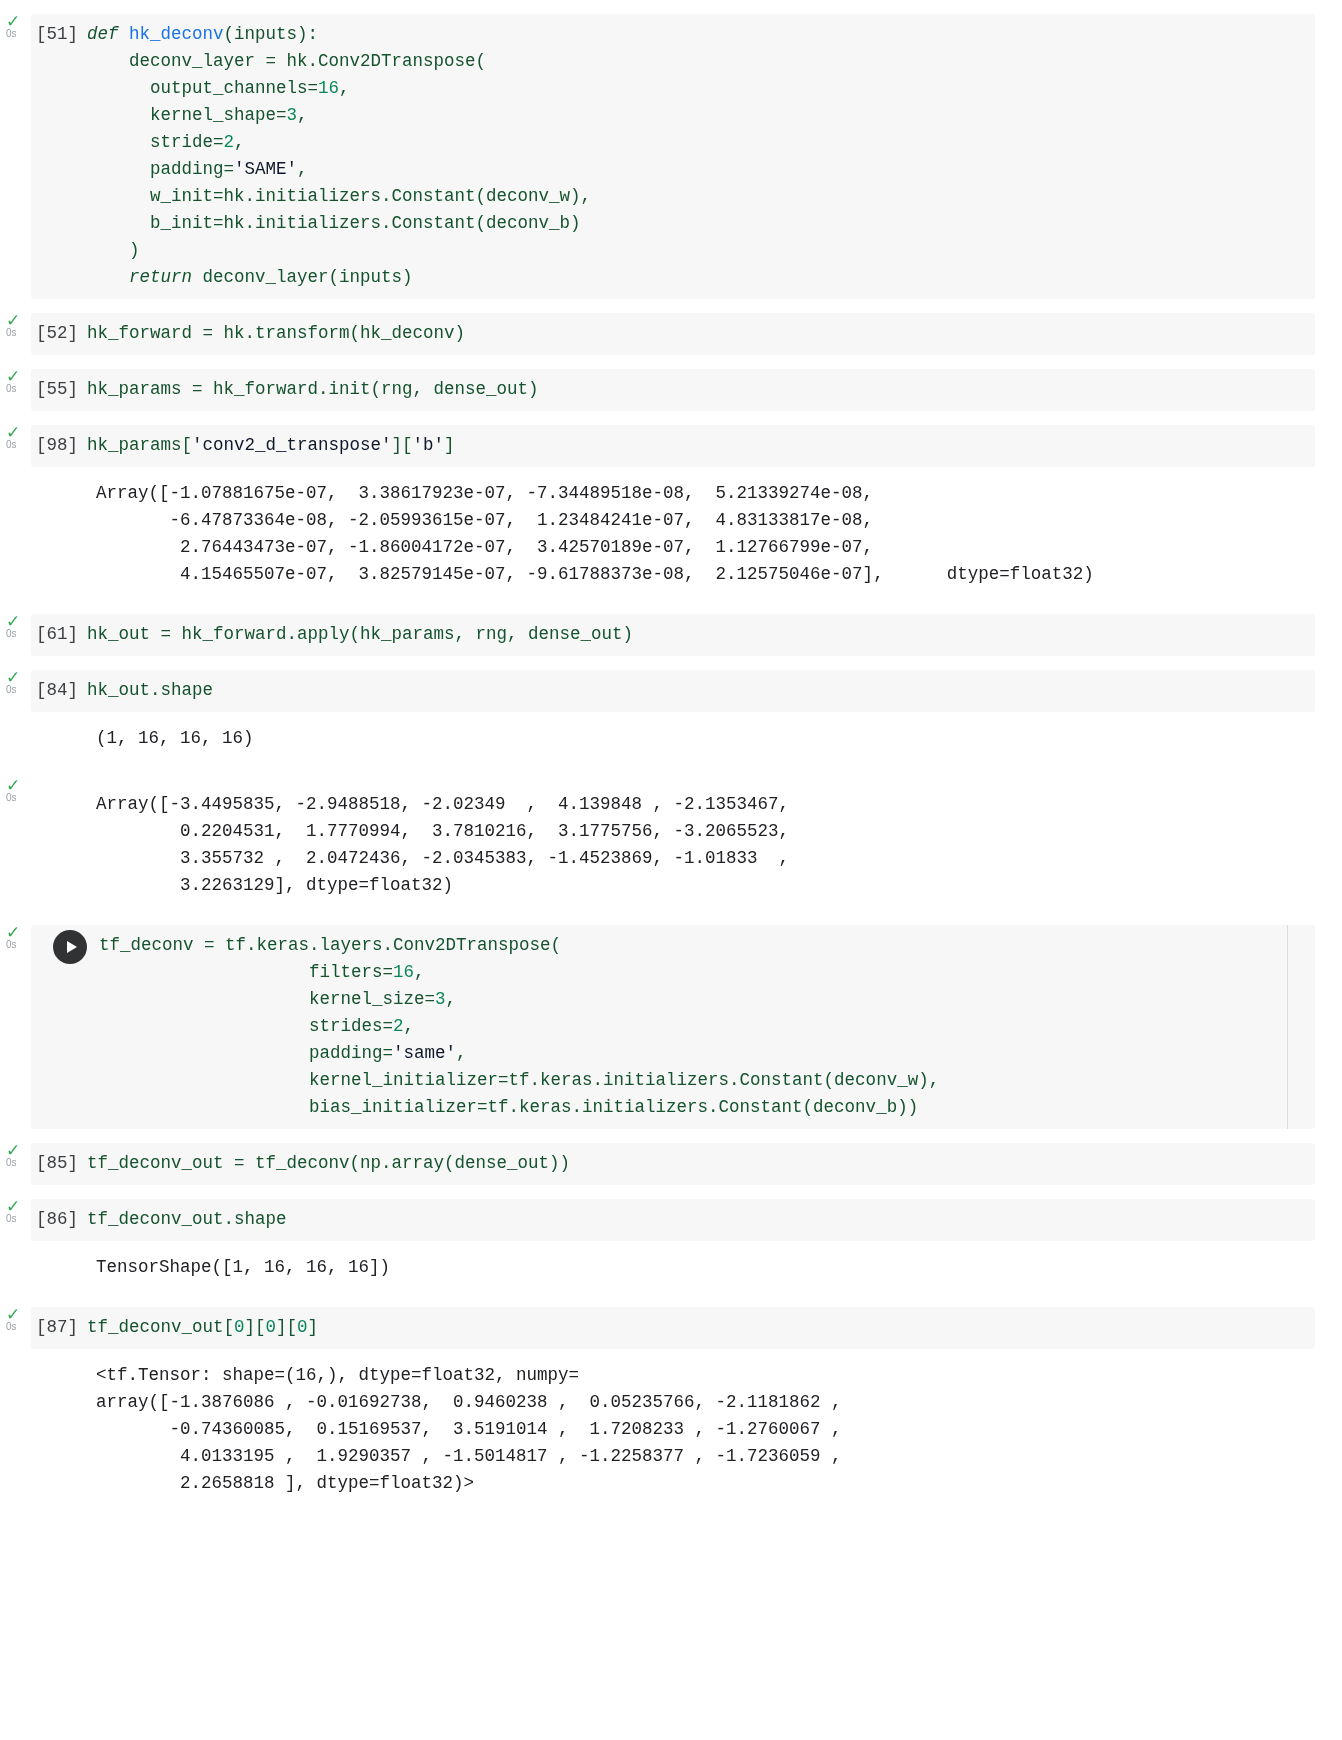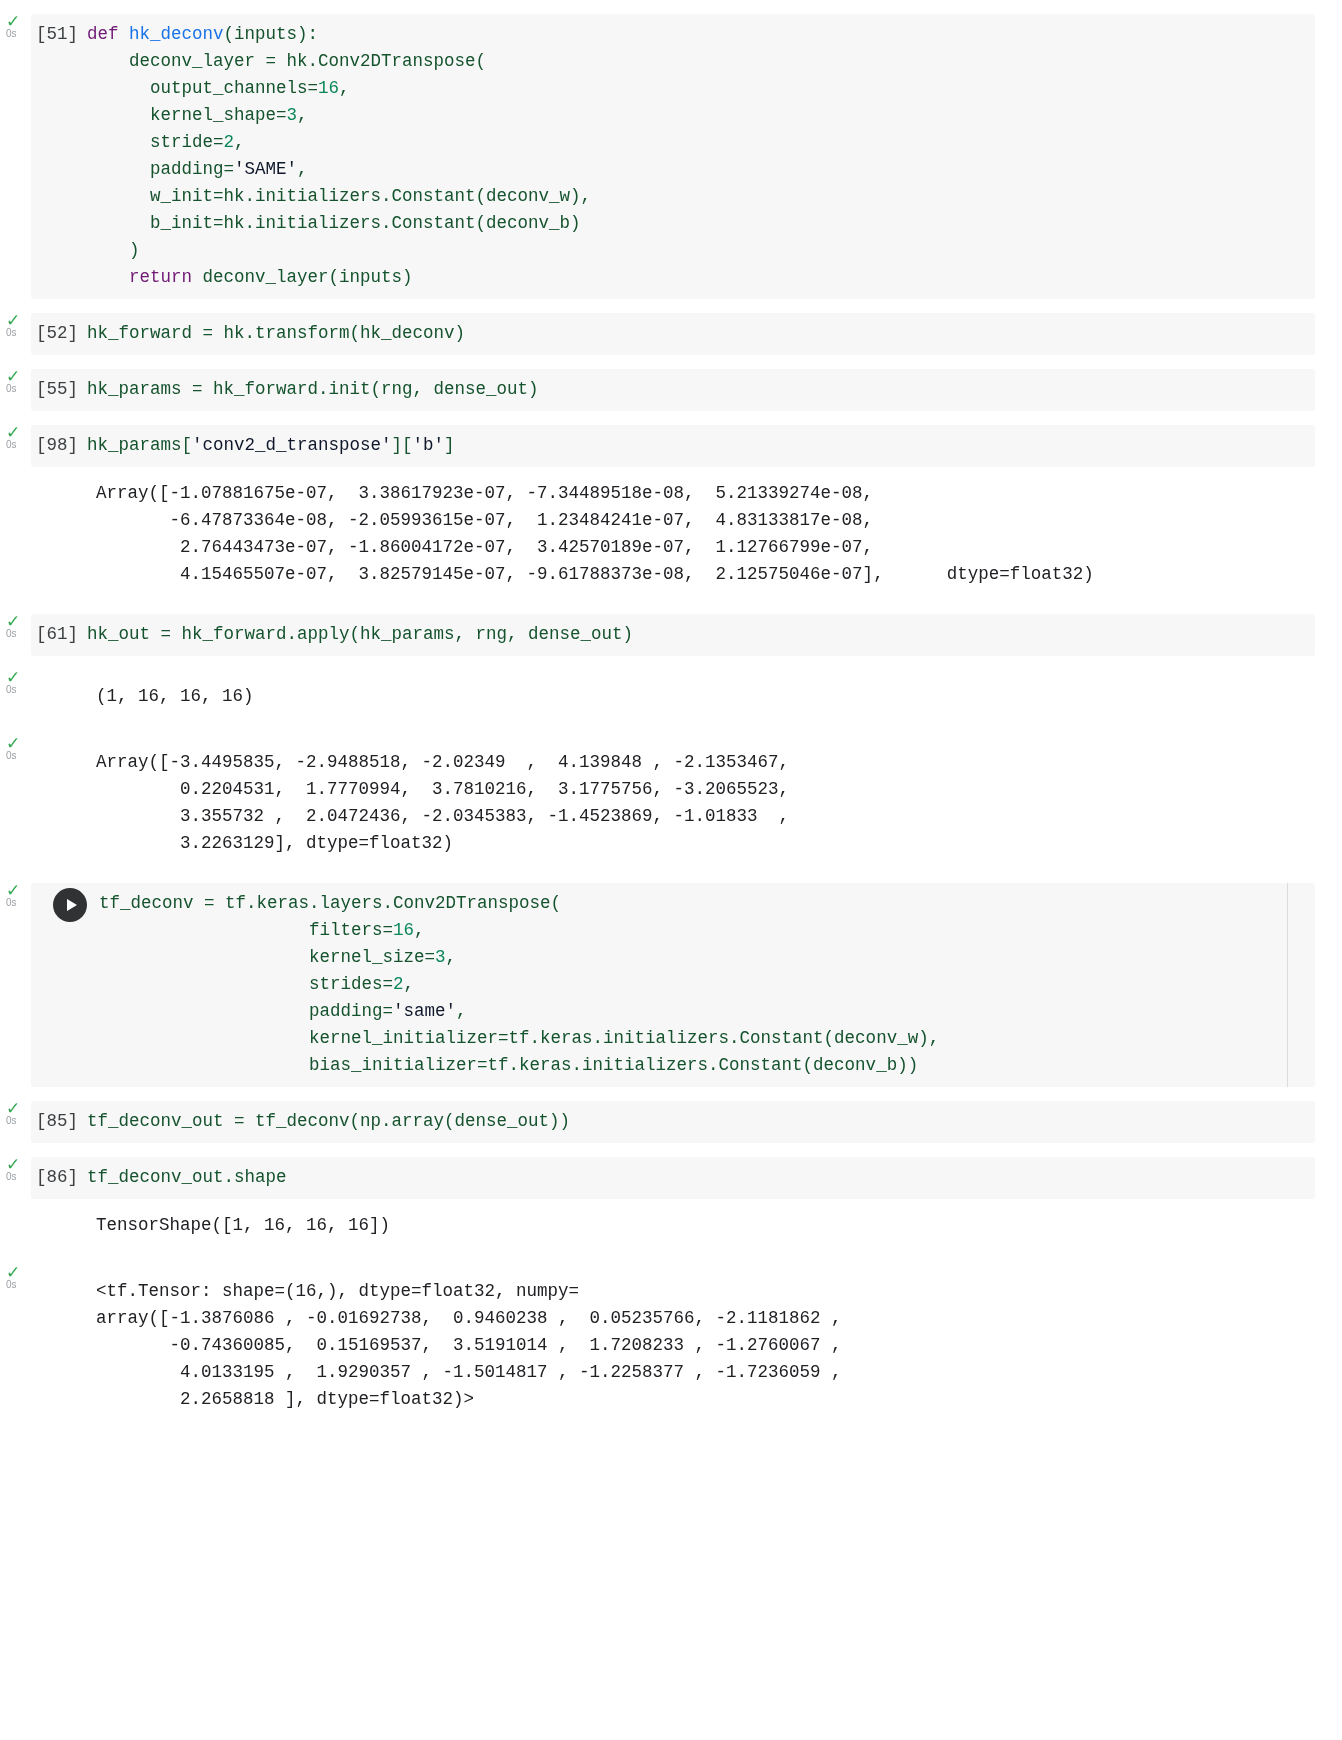--- a/index.html
+++ b/index.html
@@ -105,21 +105,21 @@
     font-size: 17.5px;
     line-height: 27px;
     white-space: pre;
     color: #202124;
     padding: 13px 0 12px 88px;
     margin-left: 8px;
   }
   .spacer { height: 14px; }
   .topbar { height: 14px; background: #ffffff; }
   
-  .kw { color: #701a75; }
+  .kw { color: #14532d; font-style: italic; }
   .fn { color: #1a73e8; }
   .num { color: #098658; }
   .str { color: #0f172a; }
   .blk { color: #14532d; }
 </style>
 </head>
 <body>
 
 <div class="topbar"></div>
 <div class="notebook" id="notebook">
@@ -180,20 +180,24 @@
         <div class="prompt">[61]</div>
         <div class="code"><div><span class="blk">hk_out = hk_forward.apply(hk_params, rng, dense_out)</span></div></div>
       </div>
     </div>
     <div class="spacer"></div>
     <div class="cell">
       <div class="gutter">
         <span class="check">✓</span>
         <span class="runtime">0s</span>
       </div>
+      <div class="input-row">
+        <div class="prompt">[84]</div>
+        <div class="code"><div><span class="blk">hk_out.shape</span></div></div>
+      </div>
       <div class="output">(1, 16, 16, 16)</div>
     </div>
     <div class="spacer"></div>
     <div class="cell">
       <div class="gutter">
         <span class="check">✓</span>
         <span class="runtime">0s</span>
       </div>
       <div class="output">Array([-3.4495835, -2.9488518, -2.02349  ,  4.139848 , -2.1353467,
         0.2204531,  1.7770994,  3.7810216,  3.1775756, -3.2065523,
@@ -236,20 +240,24 @@
         <div class="code"><div><span class="blk">tf_deconv_out.shape</span></div></div>
       </div>
       <div class="output">TensorShape([1, 16, 16, 16])</div>
     </div>
     <div class="spacer"></div>
     <div class="cell">
       <div class="gutter">
         <span class="check">✓</span>
         <span class="runtime">0s</span>
       </div>
+      <div class="input-row">
+        <div class="prompt">[87]</div>
+        <div class="code"><div><span class="blk">tf_deconv_out[</span><span class="num">0</span><span class="blk">][</span><span class="num">0</span><span class="blk">][</span><span class="num">0</span><span class="blk">]</span></div></div>
+      </div>
       <div class="output">&lt;tf.Tensor: shape=(16,), dtype=float32, numpy=
 array([-1.3876086 , -0.01692738,  0.9460238 ,  0.05235766, -2.1181862 ,
        -0.74360085,  0.15169537,  3.5191014 ,  1.7208233 , -1.2760067 ,
         4.0133195 ,  1.9290357 , -1.5014817 , -1.2258377 , -1.7236059 ,
         2.2658818 ], dtype=float32)&gt;</div>
     </div>
     <div class="spacer"></div>
   </div>
 
 </body></html>

